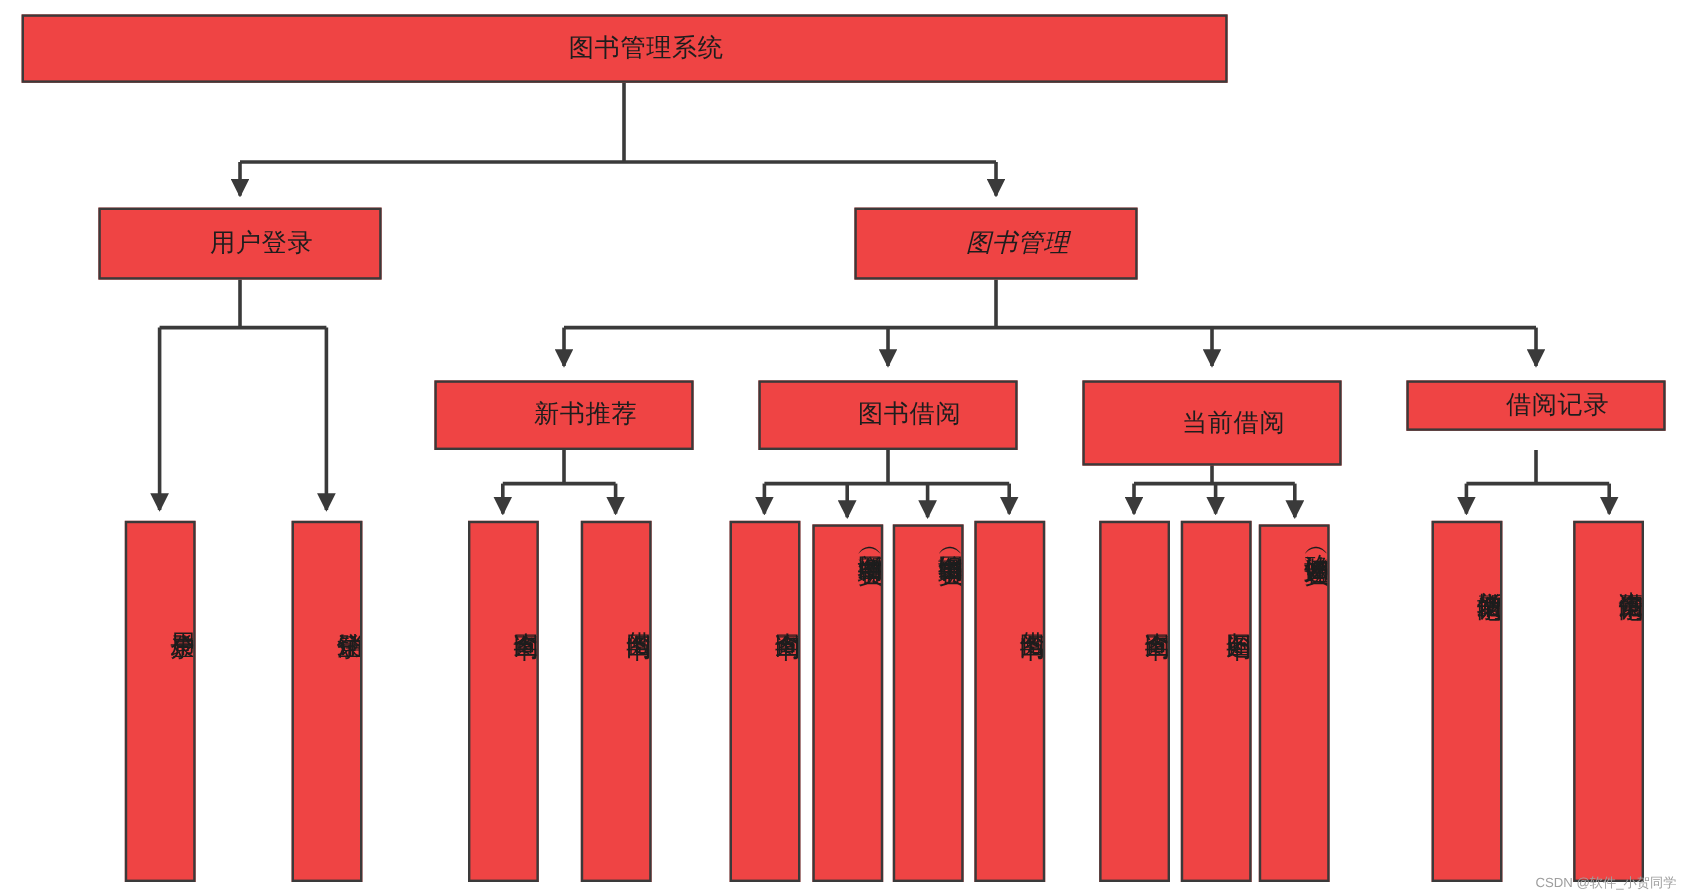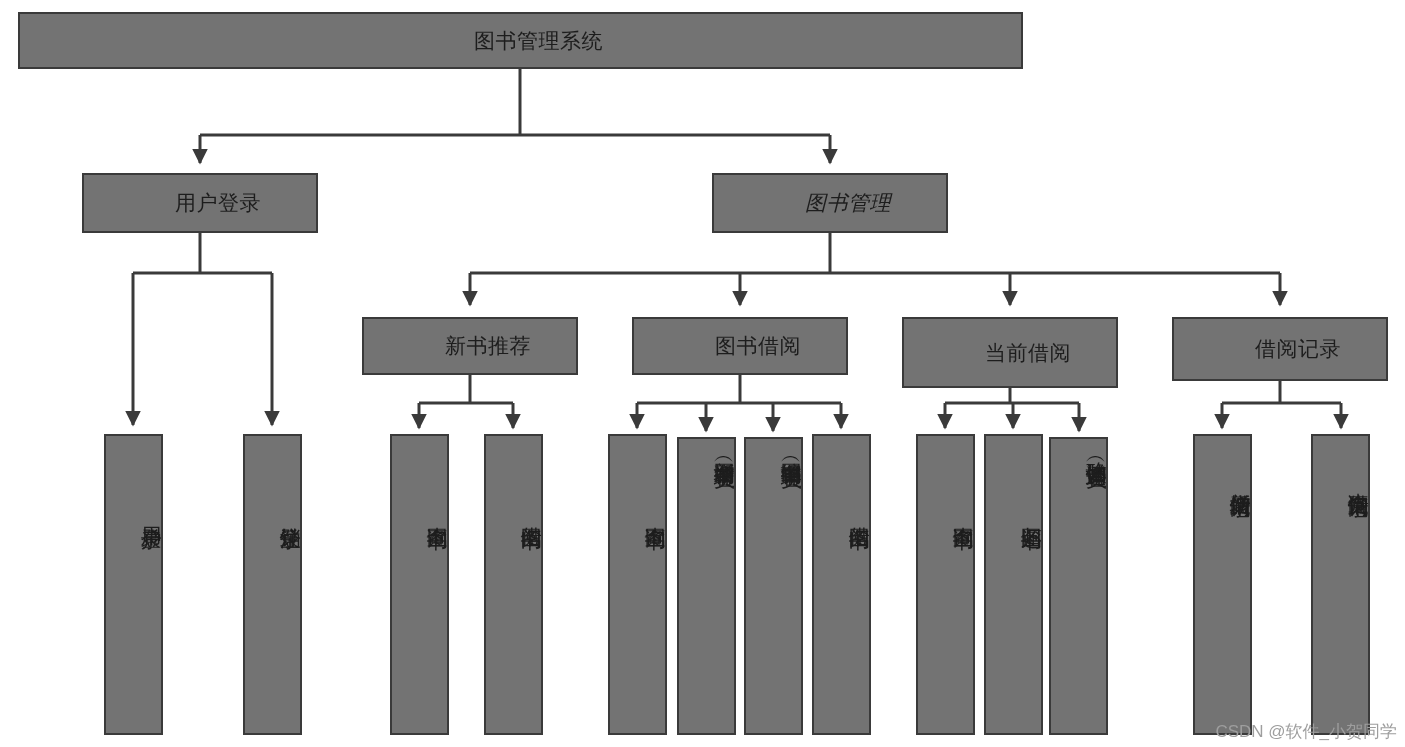--- a/index.html
+++ b/index.html
@@ -22,21 +22,21 @@
     position: absolute;
     left: 0;
     top: 0;
     width: 1405px;
     height: 747px;
     display: block;
   }
   .node-box {
     position: absolute;
     box-sizing: border-box;
-    background: #737373;
+    background: #ef4444;
     border: 2.5px solid #3a3a3a;
     display: flex;
     align-items: center;
     justify-content: center;
     overflow: hidden;
     padding-left: 36px;
   }
   .node-label-h {
     font-size: 21px;
     color: #1d1d1d;
@@ -60,21 +60,21 @@
     justify-content: center;
     padding-top: 0;
   }
   .node-leaf .node-label-v {
     margin-top: 0;
   }
   #watermark {
     position: absolute;
     right: 8px;
     bottom: 4px;
-    font-size: 17px;
+    font-size: 11px;
     color: #9e9e9e;
     white-space: nowrap;
     font-family: "Liberation Sans", "DejaVu Sans", sans-serif;
     pointer-events: none;
   }
 </style>
 </head>
 <body>
 
 <div id="diagram-root">
@@ -146,21 +146,21 @@
   </div>
 
   <div class="node-box" style="left:362px; top:317px; width:216px; height:58px;">
     <span class="node-label-h">新书推荐</span>
   </div>
 
   <div class="node-box" style="left:902px; top:317px; width:216px; height:71px;">
     <span class="node-label-h">当前借阅</span>
   </div>
 
-  <div class="node-box" style="left:1172px; top:317px; width:216px; height:64px;">
+  <div class="node-box" style="left:1172px; top:317px; width:216px; height:42px;">
     <span class="node-label-h">借阅记录</span>
   </div>
 
   <div class="node-box node-leaf" style="left:104px; top:434px; width:59px; height:301px; padding-top:74px;">
     <span class="node-label-v">用户登录</span>
   </div>
 
   <div class="node-box node-leaf" style="left:243px; top:434px; width:59px; height:301px; padding-top:74px;">
     <span class="node-label-v">注销登录</span>
   </div>

